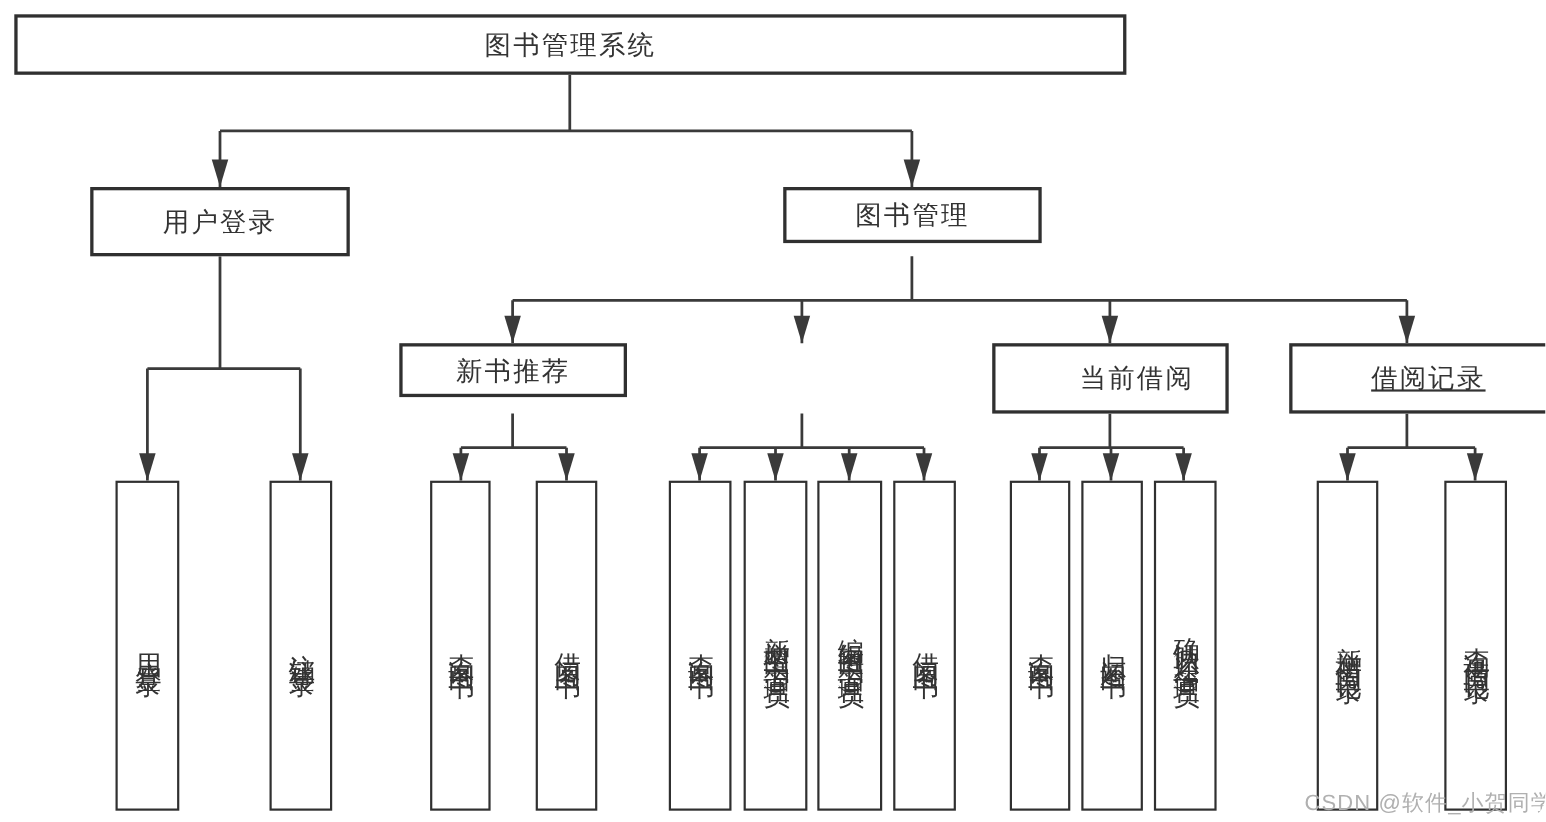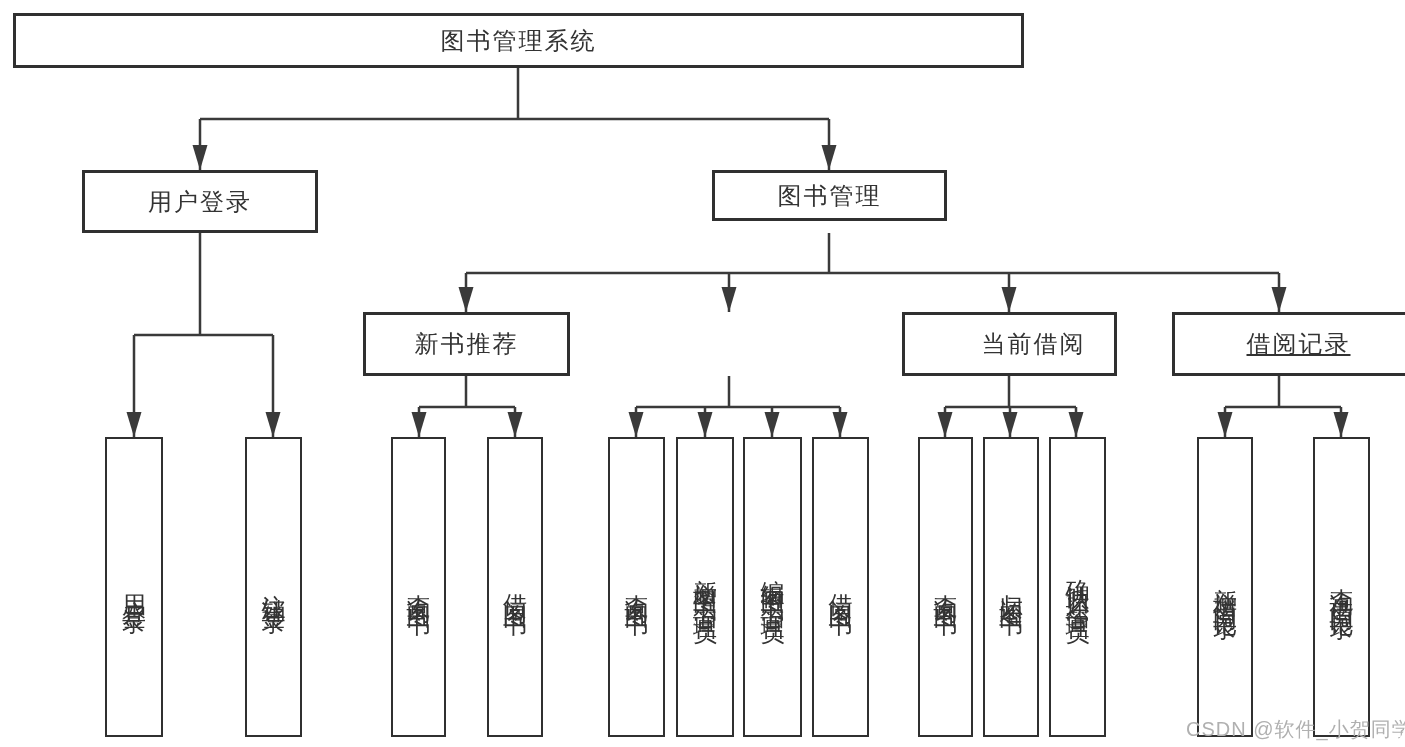--- a/index.html
+++ b/index.html
@@ -94,21 +94,21 @@
     <path d="M1279 376 V407 M1225 407 H1341 M1225 407 V437 M1341 407 V437"></path>
     <polygon points="1217.5,412 1232.5,412 1225,437"></polygon>
     <polygon points="1333.5,412 1348.5,412 1341,437"></polygon>
   </svg>
 
   <div class="node" style="left:13px;top:13px;width:1011px;height:55px;">图书管理系统</div>
 
   <div class="node" style="left:82px;top:170px;width:236px;height:63px;">用户登录</div>
   <div class="node" style="left:712px;top:170px;width:235px;height:51px;">图书管理</div>
 
-  <div class="node" style="left:363px;top:312px;width:207px;height:64px;">新书推荐</div>
+  <div class="node" style="left:363px;top:312px;width:207px;height:49px;">新书推荐</div>
   <div class="node" style="left:902px;top:312px;width:215px;height:64px;padding-left:48px;">当前借阅</div>
   <div class="node" style="left:1172px;top:312px;width:253px;height:64px;text-decoration:underline;">借阅记录</div>
 
   <div class="leaf" style="left:105px;width:58px;">用户登录</div>
   <div class="leaf" style="left:245px;width:57px;">注销登录</div>
 
   <div class="leaf" style="left:391px;width:55px;">查询图书</div>
   <div class="leaf" style="left:487px;width:56px;">借阅图书</div>
 
   <div class="leaf" style="left:608px;width:57px;">查询图书</div>

